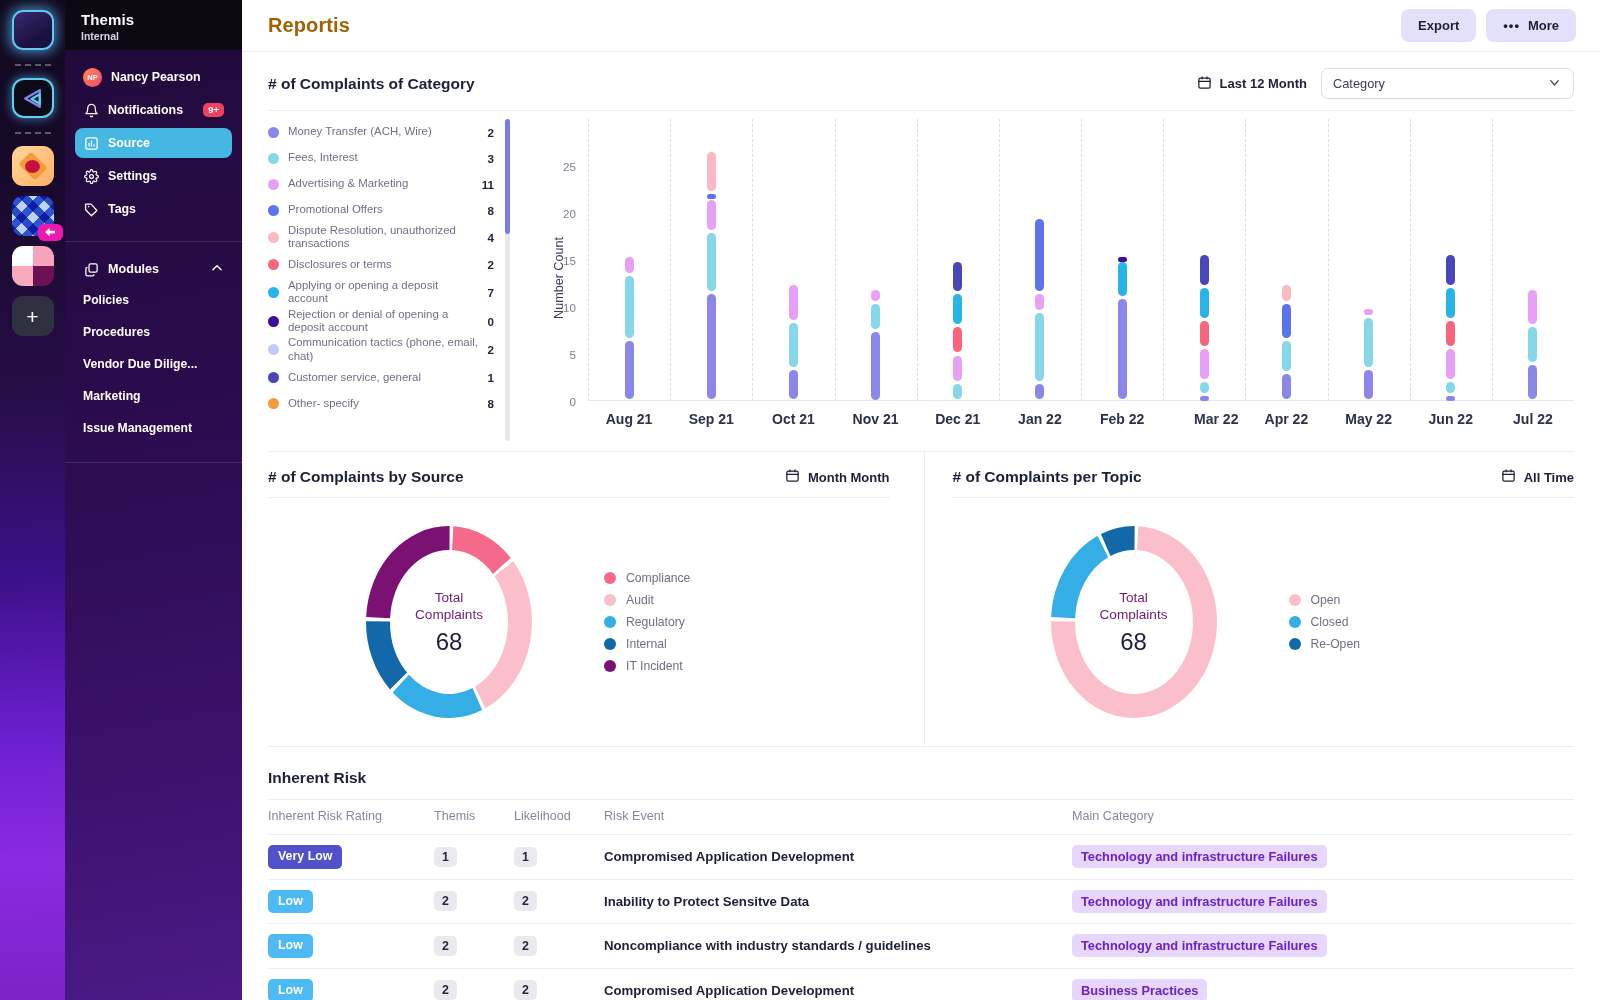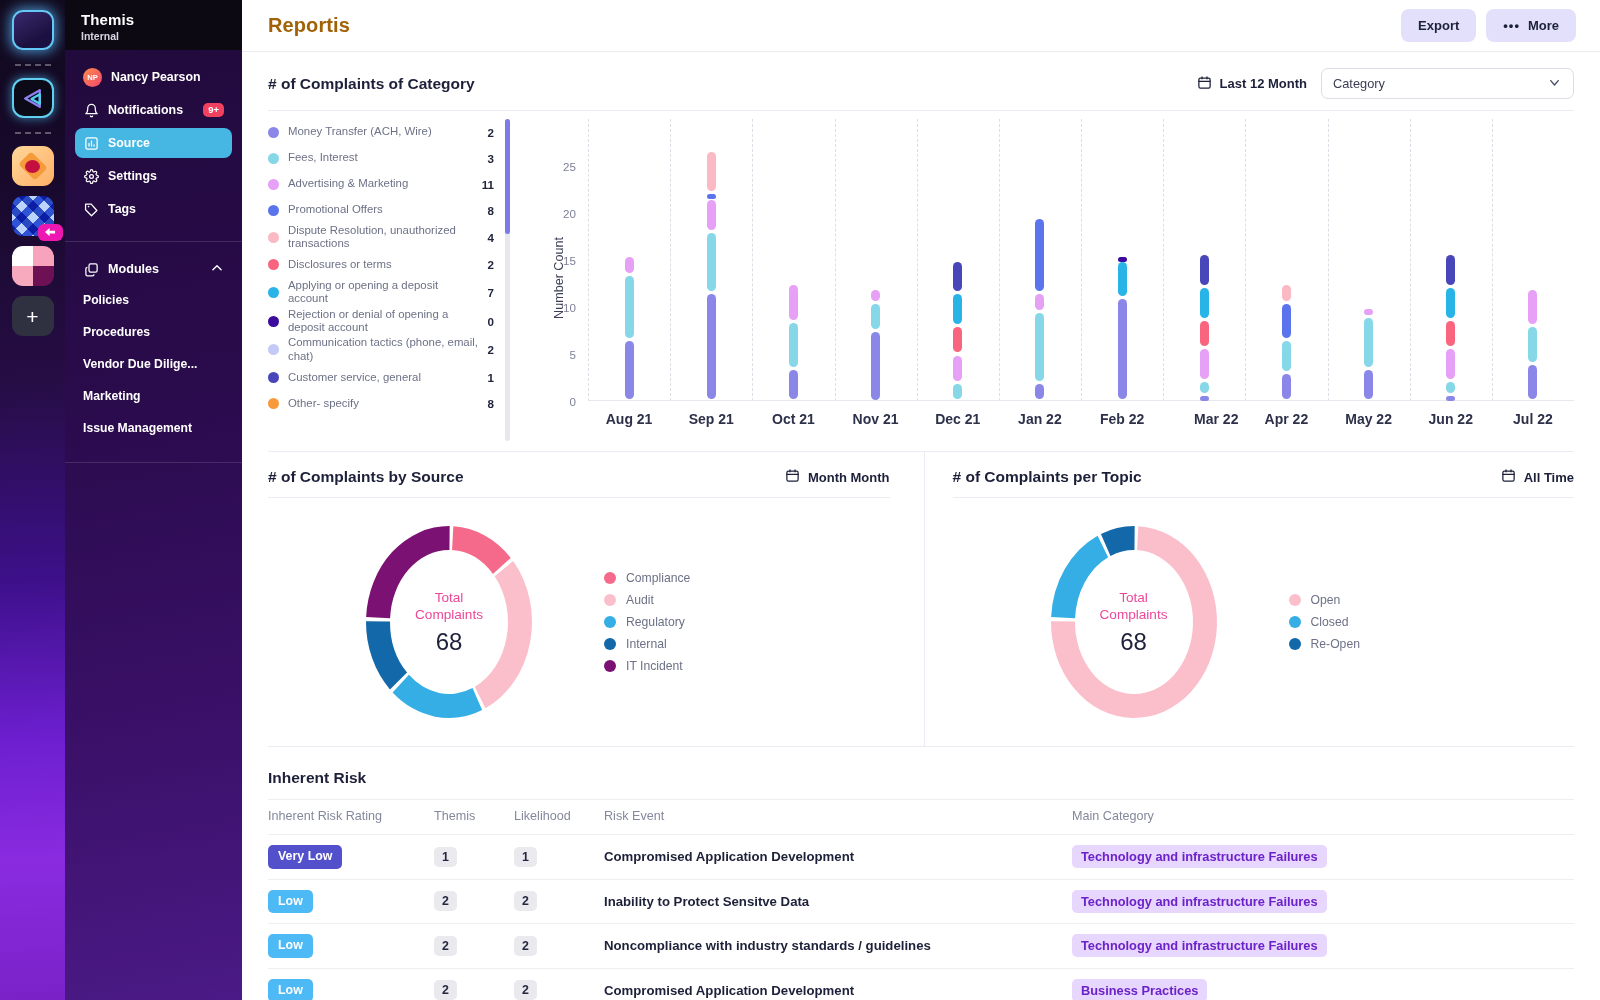--- a/index.html
+++ b/index.html
@@ -171,21 +171,21 @@
   .donut-row { display: flex; }
   .donut-card { flex: 1 1 0; min-width: 0; }
   .donut-card.left { padding-right: 34px; border-right: 1px solid #eceaf2; }
   .donut-card.right { padding-left: 28px; }
   .donut-body { display: flex; align-items: center; height: 248px; }
   .donut-holder { position: relative; width: 250px; height: 210px; margin-left: 56px; flex: 0 0 250px; }
   .donut-center {
     position: absolute; inset: 0; display: flex; flex-direction: column;
     align-items: center; justify-content: center; pointer-events: none;
   }
-  .donut-center .t1 { font-size: 13.6px; color: #ec4899; line-height: 17px; text-align: center; }
+  .donut-center .t1 { font-size: 13.6px; color: #701a75; line-height: 17px; text-align: center; }
   .donut-center .t2 { font-size: 24px; font-weight: 400; color: #1d2039; margin-top: 5px; }
   .donut-legend { margin-left: 30px; }
   .dl-item { display: flex; align-items: center; height: 22px; }
   .dl-dot { width: 12px; height: 12px; border-radius: 50%; margin-right: 10px; flex: 0 0 12px; }
   .dl-label { font-size: 12.2px; color: #6d7186; }
 
   
   .table-title { font-size: 15.5px; font-weight: 700; color: #1d2039; padding: 22px 0 12px; }
   table { width: 100%; border-collapse: collapse; }
   th {

